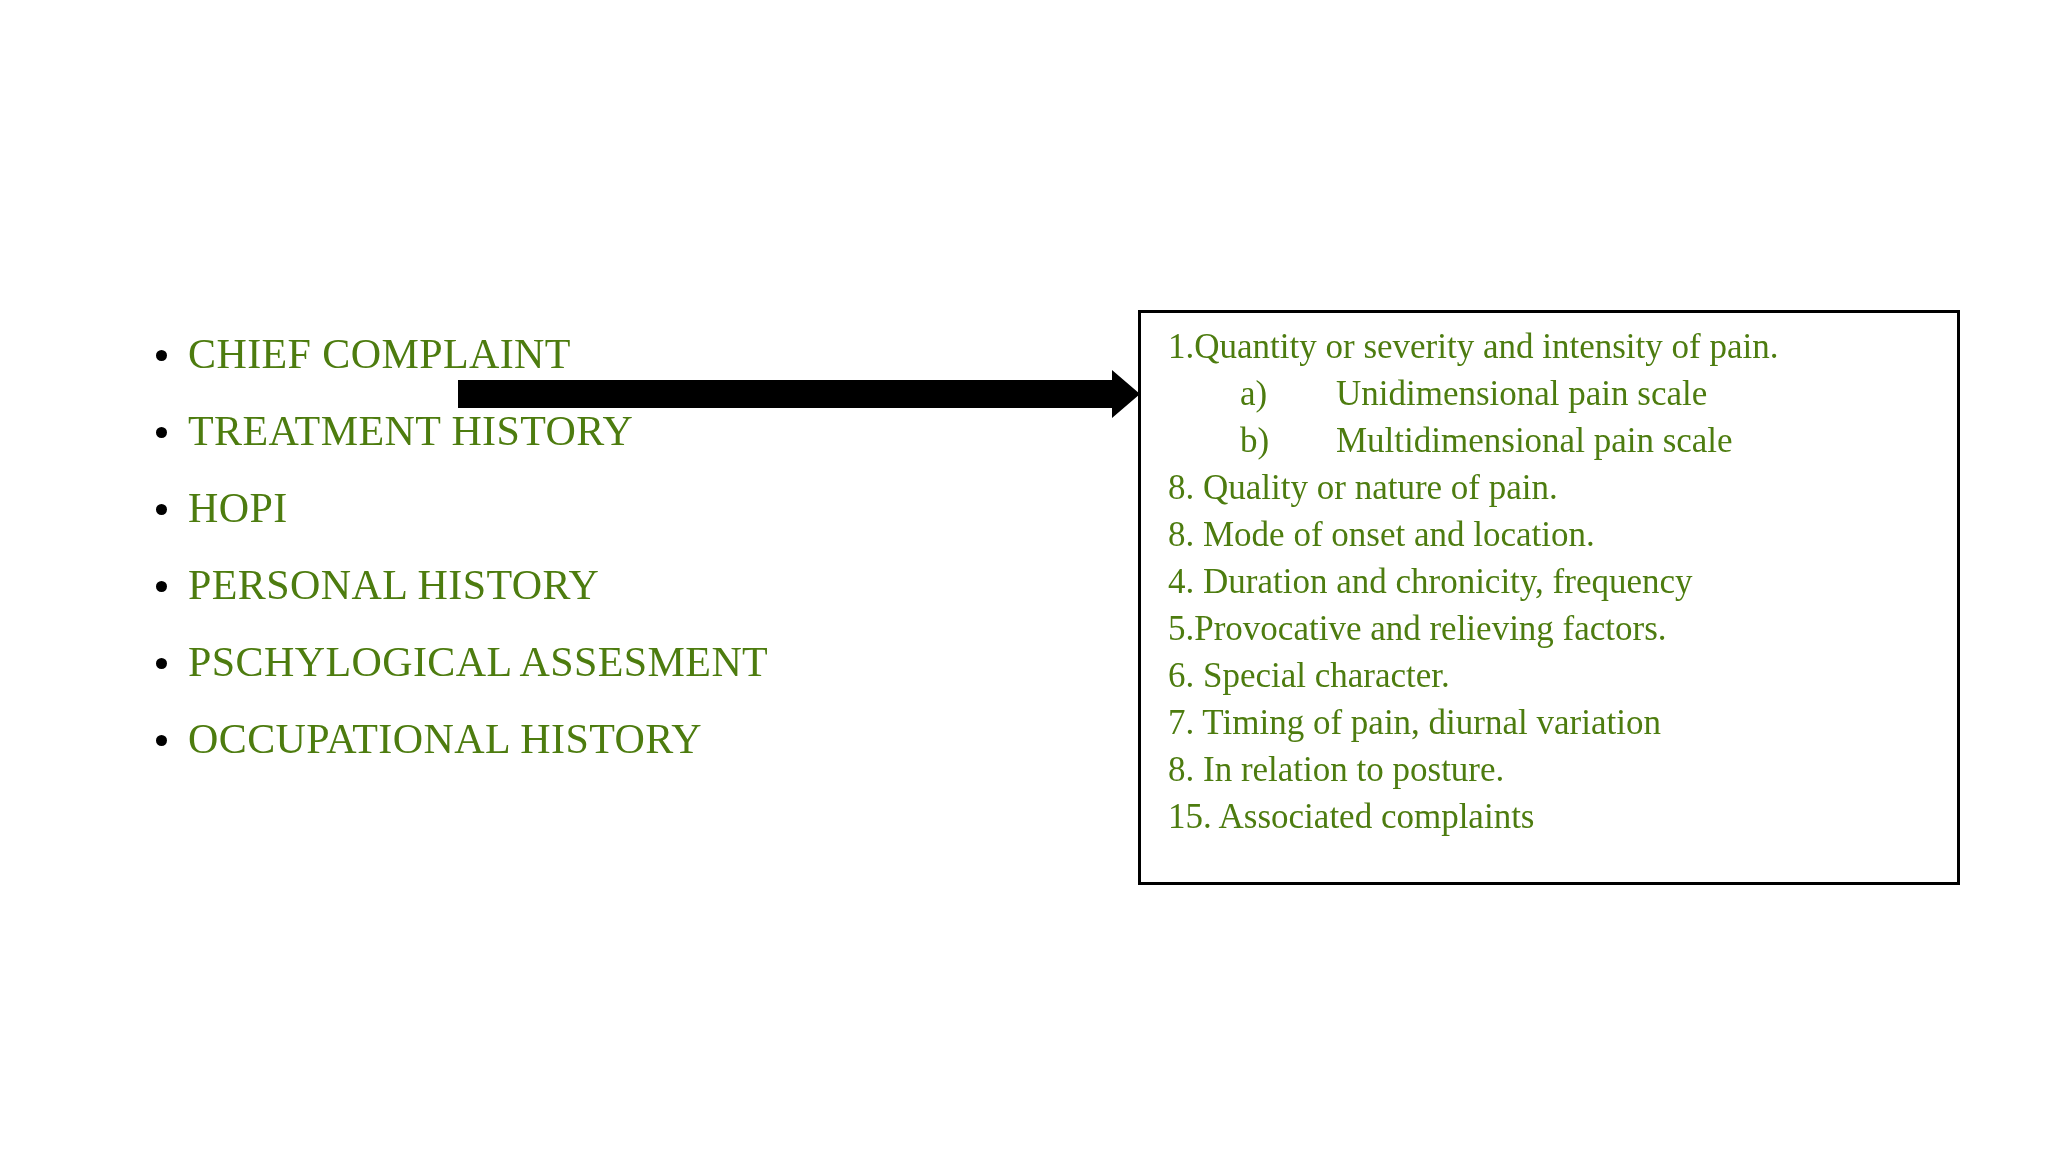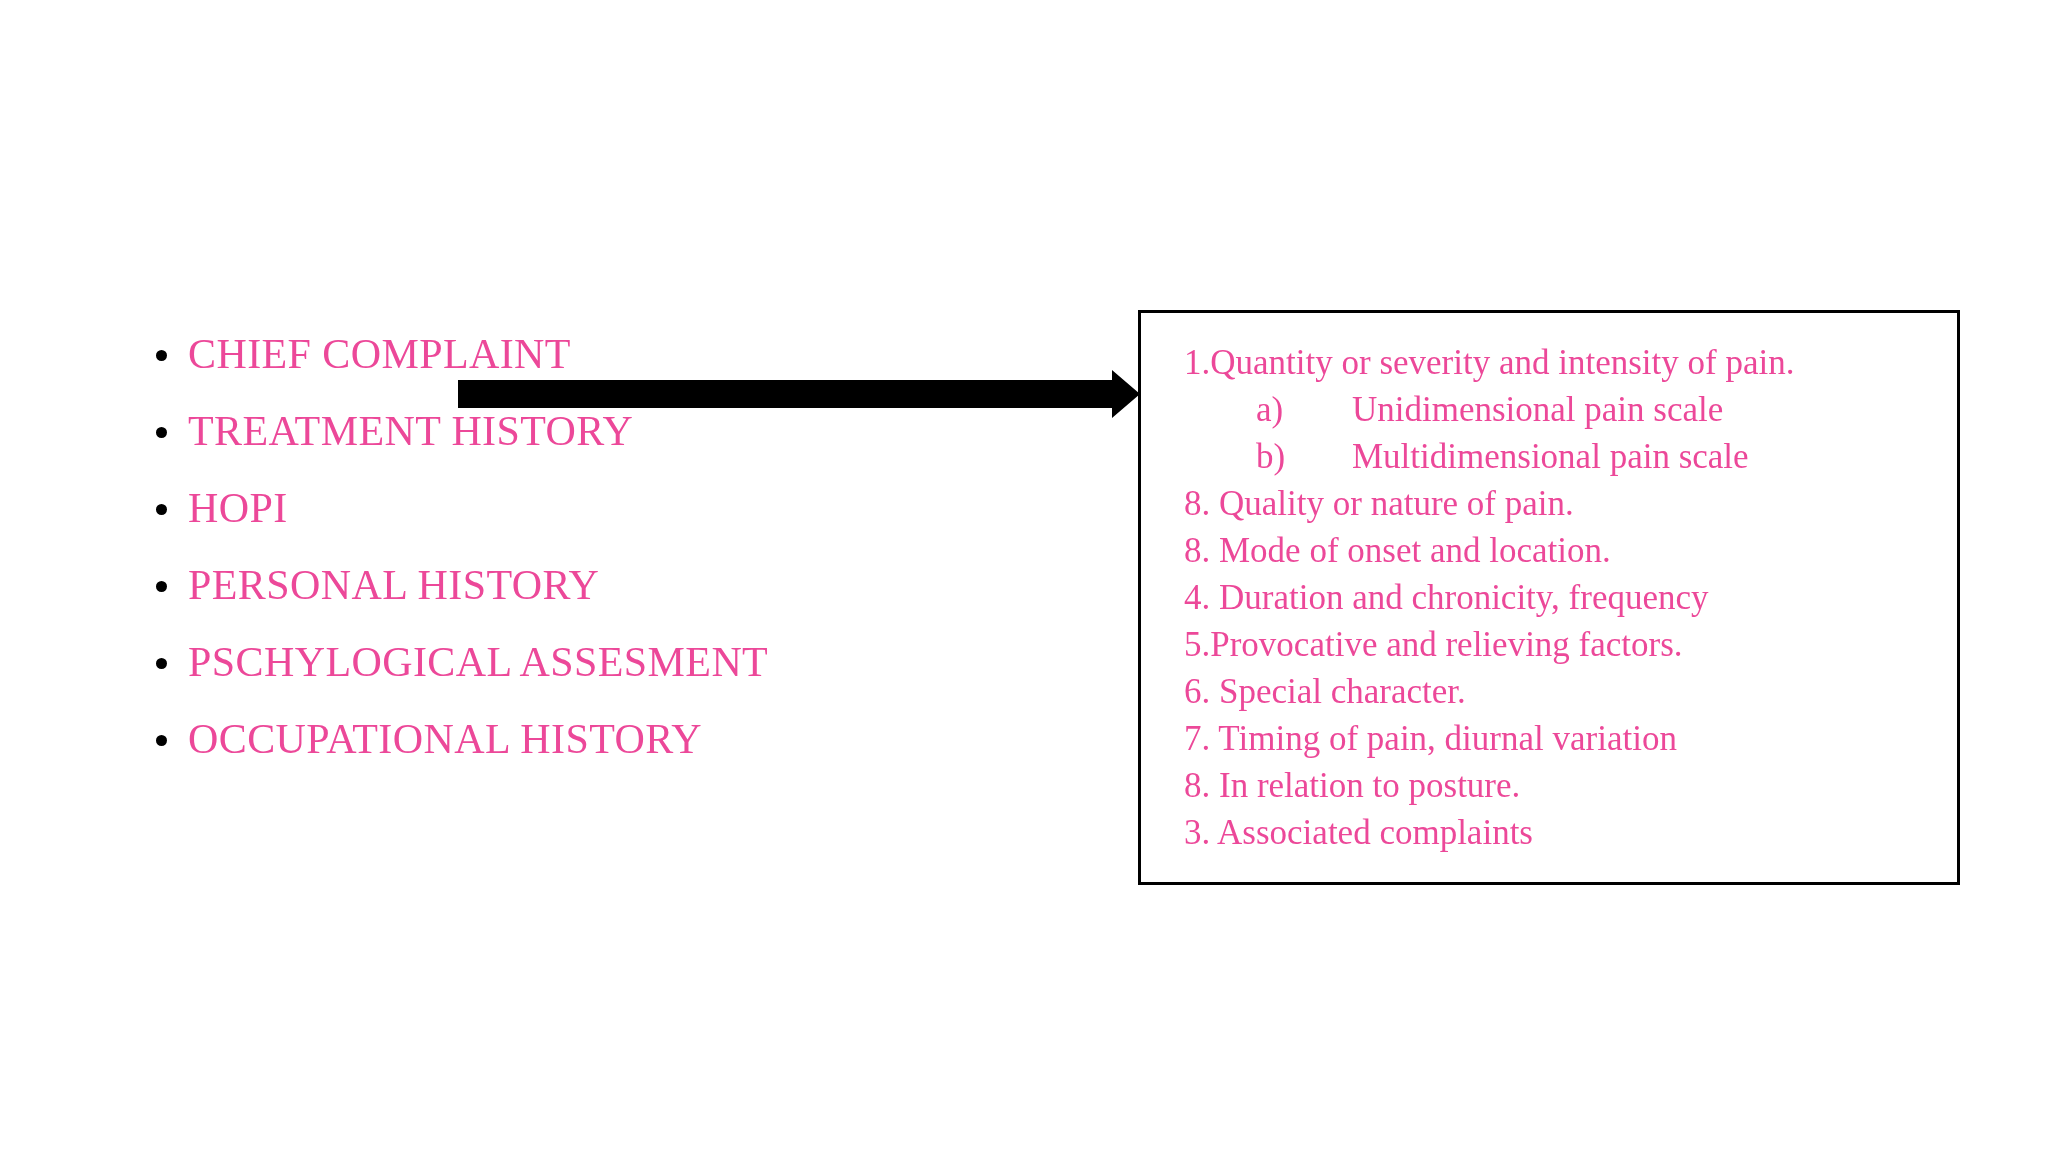--- a/index.html
+++ b/index.html
@@ -8,21 +8,21 @@
     padding: 0;
     background: #ffffff;
   }
   #slide {
     position: relative;
     width: 2048px;
     height: 1152px;
     background: #ffffff;
     overflow: hidden;
     font-family: "Liberation Serif", "DejaVu Serif", serif;
-    color: #ec4899;
+    color: #4d7c0f;
   }
 
   
   #bullet-list {
     position: absolute;
     left: 150px;
     top: 316px;
     width: 900px;
     list-style: none;
     margin: 0;
@@ -66,21 +66,21 @@
     height: 575px;
     border: 3px solid #000000;
     box-sizing: border-box;
     background: #ffffff;
   }
   #detail-list {
     position: absolute;
     left: 27px;
     top: 10px;
     right: 22px;
-    margin: 16px;
+    margin: 0;
     padding: 0;
     list-style: none;
   }
   #detail-list li {
     font-size: 35px;
     line-height: 47px;
     white-space: nowrap;
   }
   #detail-list li.sub {
     padding-left: 72px;
@@ -152,18 +152,18 @@
       <li class="main">
         <span>6. Special character.</span>
       </li>
       <li class="main">
         <span>7. Timing of pain, diurnal variation</span>
       </li>
       <li class="main">
         <span>8. In relation to posture.</span>
       </li>
       <li class="main">
-        <span>3. Associated complaints</span>
+        <span>15. Associated complaints</span>
       </li>
     </ul>
   </div>
 
 </div>
 
 </body></html>

